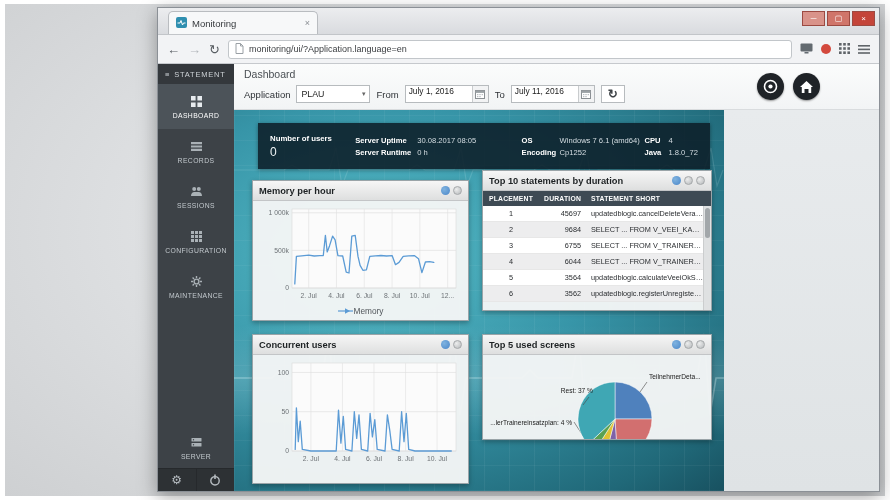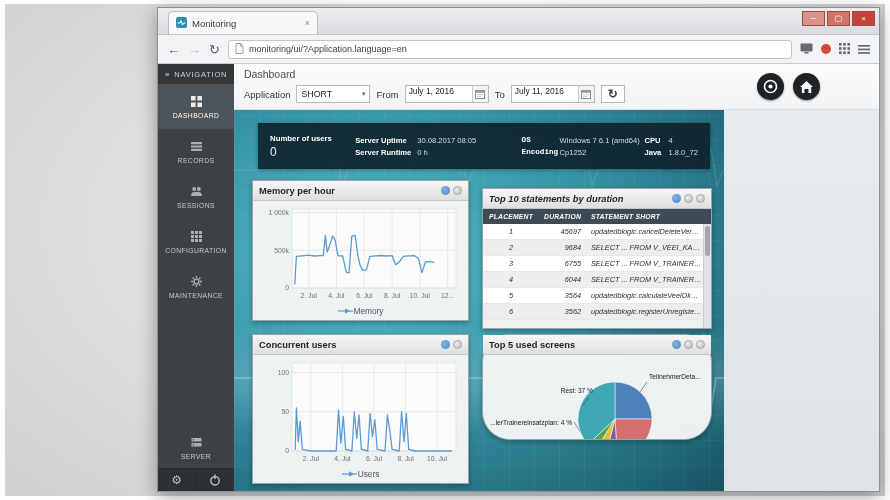--- a/index.html
+++ b/index.html
@@ -57,28 +57,28 @@
   .infobar{position:absolute;left:24px;top:13px;width:452px;height:46px;background:rgba(13,30,40,.88);
     box-shadow:0 1px 4px rgba(0,0,0,.4);display:flex;align-items:center;padding:0 12px;color:#fff;justify-content:flex-end;}
   .ib-a{width:86px;}
   .ib-label{font-size:7.8px;font-weight:bold;}
   .ib-big{font-size:12px;margin-top:2px;color:#eef3f5;}
   .ib-col{display:flex;flex-direction:column;gap:3px;font-size:7.6px;}
   .ib-row{display:flex;white-space:nowrap;}
   .ib-l{font-weight:bold;flex:0 0 auto;}
   .ib-v{color:#d4dde2;}
   .ib-b{width:168px;} .ib-b .ib-l{width:62px;}
-  .ib-c{width:124px;} .ib-c .ib-l{width:38px;font-family:Liberation Mono, monospace;}
+  .ib-c{width:124px;} .ib-c .ib-l{width:38px;}
   .ib-d{flex:1;} .ib-d .ib-l{width:24px;}
   
   .panel{position:absolute;background:rgba(243,245,245,.97);border:1px solid #9aa4a8;box-shadow:0 2px 5px rgba(0,0,0,.3);display:flex;flex-direction:column;}
   .p-mem{left:18px;top:70px;width:217px;height:141px;}
-  .p-stm{left:248px;top:78px;width:230px;height:141px;font-style:italic;}
+  .p-stm{left:248px;top:60px;width:230px;height:141px;}
   .p-usr{left:18px;top:224px;width:217px;height:150px;}
-  .p-scr{left:248px;top:224px;width:230px;height:106px;border-radius:28px;}
+  .p-scr{left:248px;top:224px;width:230px;height:106px;}
   .phead{height:20px;background:linear-gradient(#f6f6f6,#dedfdf);border-bottom:1px solid #c3c5c7;display:flex;align-items:center;padding:0 6px;flex:0 0 auto;}
   .ph-t{font-size:9.3px;font-weight:bold;color:#1e2224;}
   .pdots{margin-left:auto;display:flex;gap:3px;}
   .pdot{width:9px;height:9px;border-radius:50%;}
   .pdot.b{background:radial-gradient(circle at 35% 35%, #7fb3e0, #4a86c8);}
   .pdot.g{background:radial-gradient(circle at 35% 35%, #eceded, #b5b8ba);border:1px solid #a6a9ab;}
   .pbody{flex:1;position:relative;overflow:hidden;}
   .plot{position:absolute;left:6px;top:3px;}
   #plot-mem{width:203px;height:97px;}
   #plot-usr{width:203px;height:106px;}
@@ -166,21 +166,21 @@
             </g>
           </svg>
       </span>
     </div>
 
     <div class="content">
 
       <div class="sidebar">
         <div class="navhdr">
           <span>≡</span>
-          <span>NAVIGATION</span>
+          <span>STATEMENT</span>
         </div>
         <div class="sitem active">
           <span>
             <svg width="13" height="13">
                 <path fill="#e7ebee" d="M1,1h4.6v4.6H1z M7.4,1H12v4.6H7.4z M1,7.4h4.6V12H1z M7.4,7.4H12V12H7.4z"></path>
               </svg>
           </span>
           <span>DASHBOARD</span>
         </div>
         <div class="sitem">
@@ -248,21 +248,21 @@
           </span>
         </div>
       </div>
 
       <div class="main">
         <div class="mheader">
           <div class="ptitle">Dashboard</div>
           <div class="controls">
             <span>Application</span>
             <div class="selbox">
-              <span>SHORT</span>
+              <span>PLAU</span>
               <span class="selarrow">▾</span>
             </div>
             <span>From</span>
             <div class="datebox">
               <span class="dateval">July 1, 2016</span>
               <span class="calbtn">
                 <svg width="10" height="10">
                     <rect x="0.5" y="1.5" width="9" height="8" fill="#fff" stroke="#8a8f93"></rect>
                     <rect x="0.5" y="1.5" width="9" height="2.4" fill="#9aa0a4"></rect>
                     <g fill="#b9bec2">
@@ -469,27 +469,20 @@
                       <line x1="178.0769230769231" y1="5" x2="178.0769230769231" y2="93" stroke="#e4e4e4" stroke-width="0.7"></line>
                       <text x="178.0769230769231" y="103" text-anchor="middle" font-size="6.8" fill="#6d7276">10. Jul</text>
                       <line x1="33" y1="93" x2="197" y2="93" stroke="#e0e0e0" stroke-width="0.7"></line>
                       <text x="30" y="95.4" text-anchor="end" font-size="6.8" fill="#6d7276">0</text>
                       <line x1="33" y1="53.714285714285715" x2="197" y2="53.714285714285715" stroke="#e0e0e0" stroke-width="0.7"></line>
                       <text x="30" y="56.114285714285714" text-anchor="end" font-size="6.8" fill="#6d7276">50</text>
                       <line x1="33" y1="14.42857142857143" x2="197" y2="14.42857142857143" stroke="#e0e0e0" stroke-width="0.7"></line>
                       <text x="30" y="16.82857142857143" text-anchor="end" font-size="6.8" fill="#6d7276">100</text>
                       <polyline points="36.2,91.4 37.4,49.8 39.3,83.6 41.2,63.1 43.3,91.4 51.9,93.0 77.2,93.0 79.5,52.1 81.9,85.1 84.3,58.4 86.6,91.4 92.9,93.0 95.3,53.7 97.7,80.4 100.0,56.9 102.4,91.4 108.7,93.0 111.1,55.3 113.4,78.9 115.8,61.6 118.2,91.4 126.0,93.0 128.4,56.9 130.8,72.6 133.1,91.4 140.2,93.0 142.6,53.7 145.0,83.6 147.3,55.3 149.7,91.4 156.0,93.0 192.3,93.0" fill="none" stroke="#5b9bd5" stroke-width="1.3" stroke-linejoin="round" stroke-linecap="round"></polyline>
                     </svg></div>
-                <div class="plegend">
-                  <svg width="16" height="8">
-                      <line x1="0" y1="4" x2="15" y2="4" stroke="#5b9bd5" stroke-width="1.2"></line>
-                      <path d="M7,1.2 L12,4 L7,6.8z" fill="#5b9bd5"></path>
-                    </svg>
-                  <span>Users</span>
-                </div>
               </div>
             </div>
 
             <div class="panel p-scr">
               <div class="phead">
                 <span class="ph-t">Top 5 used screens</span>
                 <span class="pdots">
                     <span class="pdot b"></span>
                     <span class="pdot g"></span>
                     <span class="pdot g"></span>

